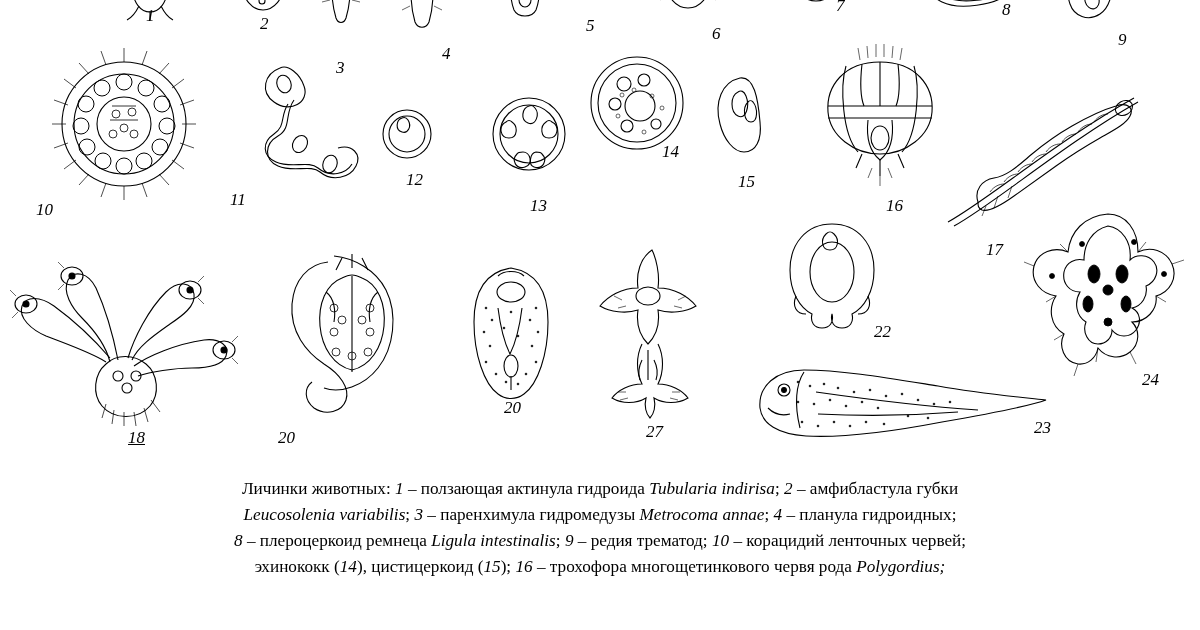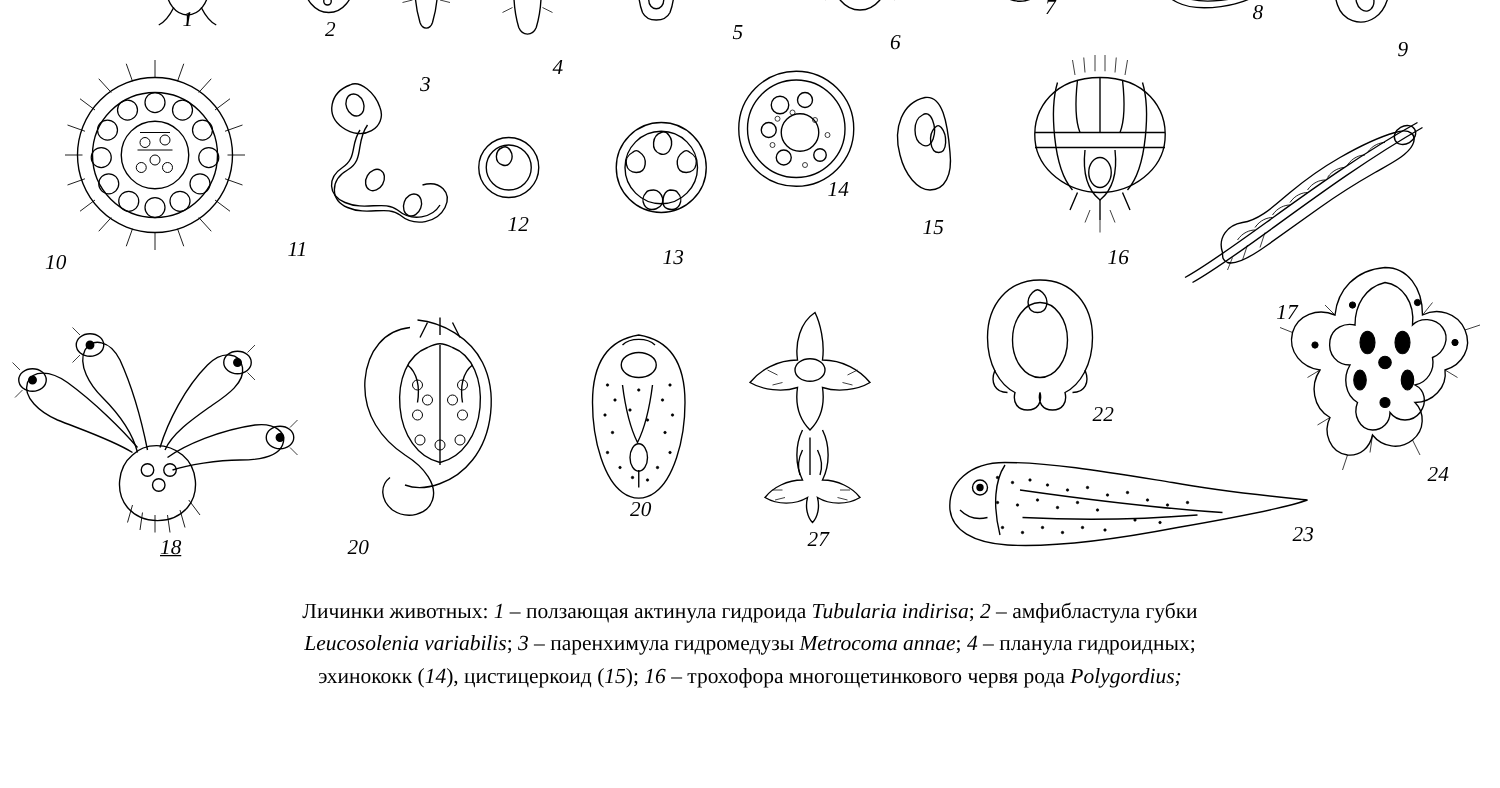--- a/index.html
+++ b/index.html
@@ -325,21 +325,21 @@
         <g stroke-width="0.7">
           <path d="M52 112 C56 106 62 104 66 104 M66 102 C70 96 76 94 80 94 M80 92 C84 86 90 84 94 84 M94 82 C98 76 104 74 108 74 M108 72 C112 66 118 64 122 64 M124 62 C128 56 134 54 138 54 M140 52 C144 46 150 44 154 44 M156 42 C160 36 166 34 170 34"></path>
         </g>
         <ellipse cx="186" cy="28" rx="9" ry="7" transform="rotate(-30 186 28)"></ellipse>
         <g stroke-width="0.6">
           <path d="M48 126 L44 136 M60 116 L56 128 M74 106 L70 118"></path>
         </g>
       </g>
     </svg>
   </div>
-  <div class="fignum" style="left:986px;top:240px;margin-left:35px;">17</div>
+  <div class="fignum" style="left:986px;top:240px;">17</div>
 
   <div class="figpanel" style="left:10px;top:248px;">
     <svg width="230" height="180" viewBox="0 0 230 180">
       <g fill="none" stroke="#000" stroke-width="1.1">
         <path d="M100 110 C88 96 66 74 44 58 C30 48 16 48 12 58 C8 70 22 82 36 88 C56 96 80 104 96 114"></path>
         <path d="M108 112 C104 92 96 62 86 40 C78 24 64 22 58 32 C52 44 62 60 72 70 C84 82 96 98 100 114"></path>
         <path d="M118 110 C124 90 138 62 156 44 C168 32 182 34 184 46 C186 58 172 68 160 76 C146 86 128 98 122 112"></path>
         <path d="M124 118 C138 108 166 96 194 92 C210 90 220 98 216 108 C212 118 196 120 182 120 C164 120 140 124 128 128"></path>
         <ellipse cx="16" cy="56" rx="11" ry="9"></ellipse>
         <ellipse cx="62" cy="28" rx="11" ry="9"></ellipse>
@@ -516,16 +516,17 @@
       </g>
     </svg>
   </div>
   <div class="fignum" style="left:1142px;top:370px;">24</div>
 
 </div>
 
 <div id="caption">
   <div class="line"><span>Личинки животных: </span><span class="it">1</span><span> – ползающая актинула гидроида </span><span class="it">Tubularia indirisa</span><span>; </span><span class="it">2</span><span> – амфибластула губки</span></div>
   <div class="line"><span class="it">Leucosolenia variabilis</span><span>; </span><span class="it">3</span><span> – паренхимула гидромедузы </span><span class="it">Metrocoma annae</span><span>; </span><span class="it">4</span><span> – планула гидроидных;</span></div>
+  <div class="line"><span class="it">8</span><span> – плероцеркоид ремнеца </span><span class="it">Ligula intestinalis</span><span>; </span><span class="it">9</span><span> – редия трематод; </span><span class="it">10</span><span> – корацидий ленточных червей;</span></div>
   <div class="line"><span>эхинококк (</span><span class="it">14</span><span>), цистицеркоид (</span><span class="it">15</span><span>); </span><span class="it">16</span><span> – трохофора многощетинкового червя рода </span><span class="it">Polygordius;</span></div>
 </div>
 
 <div class="clipbar"></div>
 
 </body></html>

